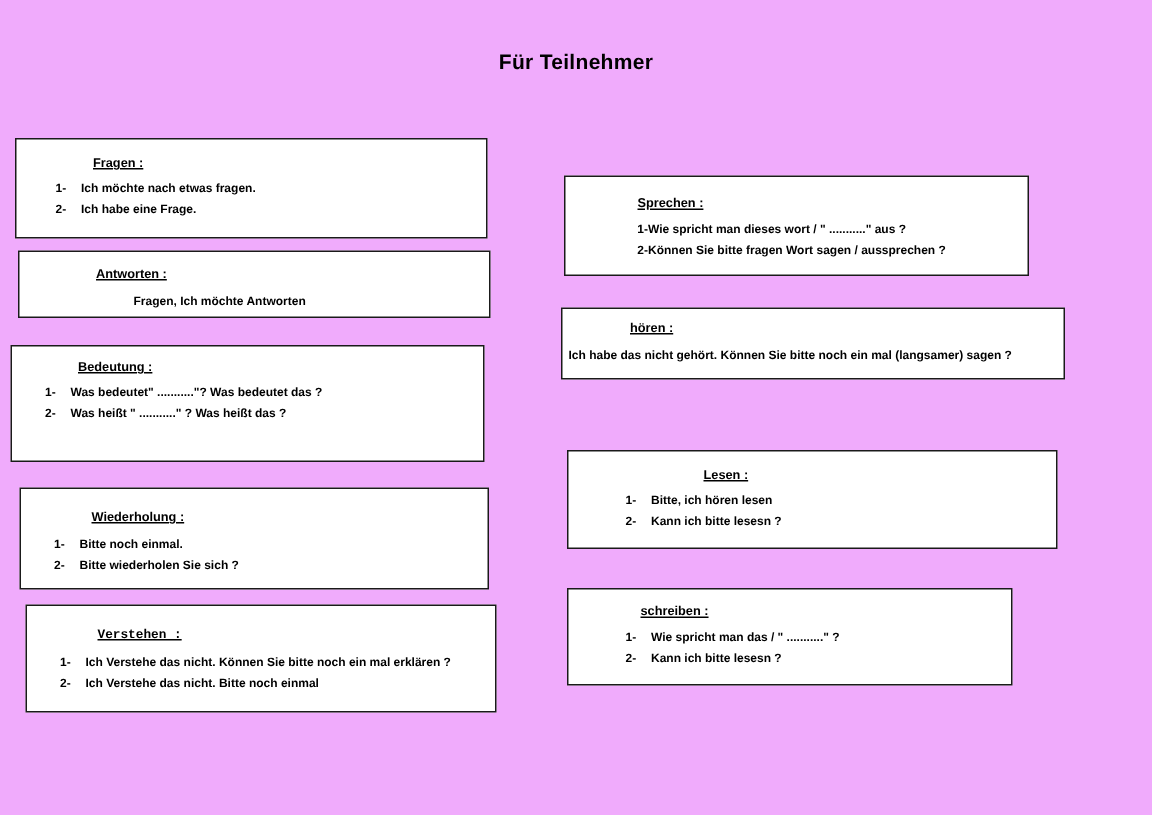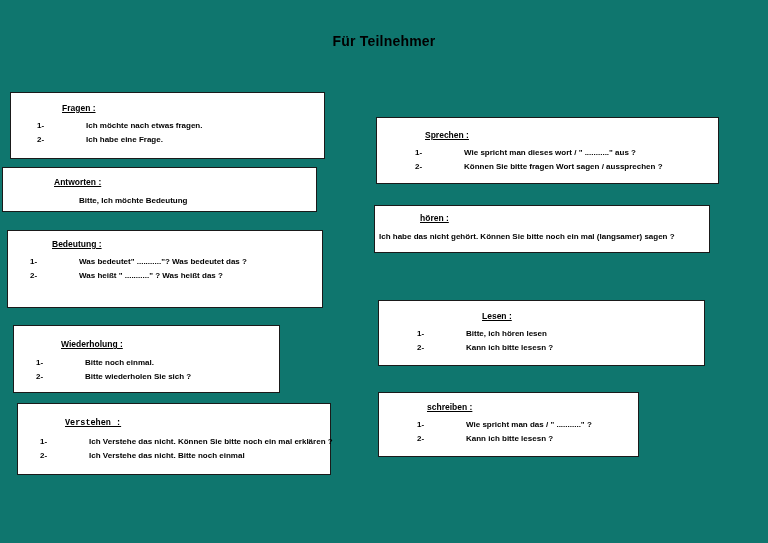--- a/index.html
+++ b/index.html
@@ -8,21 +8,21 @@
     background: #ffffff;
   }
   body {
     font-family: "Liberation Sans", sans-serif;
     color: #000000;
   }
   #page {
     position: relative;
     width: 768px;
     height: 543px;
-    background: #0f766e;
+    background: #f0abfc;
     overflow: hidden;
   }
   .doc-title {
     position: absolute;
     left: 0;
     top: 33px;
     width: 768px;
     text-align: center;
     font-size: 14px;
     font-weight: bold;
@@ -58,21 +58,20 @@
   }
   .item-marker {
     width: 17px;
     flex: 0 0 17px;
     font-size: 8px;
     font-weight: bold;
   }
   .item-text {
     font-size: 8px;
     font-weight: bold;
-    margin-left: 32px;
   }
   .plain-line {
     position: absolute;
     font-size: 8px;
     font-weight: bold;
     white-space: nowrap;
     line-height: 14px;
   }
 </style>
 </head>
@@ -89,40 +88,40 @@
         <span class="item-marker">1-</span>
         <span class="item-text">Ich möchte nach etwas fragen.</span>
       </li>
       <li class="item-row">
         <span class="item-marker">2-</span>
         <span class="item-text">Ich habe eine Frage.</span>
       </li>
     </ul>
   </div>
 
-  <div class="card" style="left:2px; top:167px; width:315px; height:45px;">
+  <div class="card" style="left:12px; top:167px; width:315px; height:45px;">
     <div class="card-heading" style="left:11px; top:9px;">Antworten :</div>
-    <div class="plain-line" style="left:76px; top:26px;">Bitte, Ich möchte Bedeutung</div>
+    <div class="plain-line" style="left:76px; top:26px;">Fragen, Ich möchte Antworten</div>
   </div>
 
   <div class="card" style="left:7px; top:230px; width:316px; height:78px;">
     <div class="card-heading" style="left:4px; top:8px;">Bedeutung  :</div>
     <ul class="item-list" style="left:22px; top:24px;">
       <li class="item-row">
         <span class="item-marker">1-</span>
         <span class="item-text">Was bedeutet" ..........."? Was bedeutet das ?</span>
       </li>
       <li class="item-row">
         <span class="item-marker">2-</span>
         <span class="item-text">Was heißt " ..........." ? Was heißt das ?</span>
       </li>
     </ul>
   </div>
 
-  <div class="card" style="left:13px; top:325px; width:267px; height:68px;">
+  <div class="card" style="left:13px; top:325px; width:313px; height:68px;">
     <div class="card-heading" style="left:7px; top:13px;">Wiederholung   :</div>
     <ul class="item-list" style="left:22px; top:30px;">
       <li class="item-row">
         <span class="item-marker">1-</span>
         <span class="item-text">Bitte noch einmal.</span>
       </li>
       <li class="item-row">
         <span class="item-marker">2-</span>
         <span class="item-text">Bitte wiederholen Sie sich ?</span>
       </li>
@@ -136,54 +135,54 @@
         <span class="item-marker">1-</span>
         <span class="item-text">Ich Verstehe das nicht. Können Sie bitte noch ein mal erklären ?</span>
       </li>
       <li class="item-row">
         <span class="item-marker">2-</span>
         <span class="item-text">Ich Verstehe das nicht. Bitte noch einmal</span>
       </li>
     </ul>
   </div>
 
-  <div class="card" style="left:376px; top:117px; width:343px; height:67px;">
+  <div class="card" style="left:376px; top:117px; width:310px; height:67px;text-align:right;">
     <div class="card-heading" style="left:8px; top:12px;">Sprechen  :</div>
     <ul class="item-list" style="left:38px; top:28px;">
       <li class="item-row">
         <span class="item-marker">1-</span>
         <span class="item-text">Wie spricht man dieses wort / " ..........." aus ?</span>
       </li>
       <li class="item-row">
         <span class="item-marker">2-</span>
         <span class="item-text">Können Sie bitte fragen Wort sagen / aussprechen ?</span>
       </li>
     </ul>
   </div>
 
   <div class="card" style="left:374px; top:205px; width:336px; height:48px;">
     <div class="card-heading" style="left:5px; top:7px;text-align:center;">hören :</div>
     <div class="plain-line" style="left:4px; top:24px;">Ich habe das nicht gehört. Können Sie bitte noch ein mal (langsamer) sagen ?</div>
   </div>
 
   <div class="card" style="left:378px; top:300px; width:327px; height:66px;">
-    <div class="card-heading" style="left:21px; top:10px;padding-left:42px;">Lesen  :</div>
+    <div class="card-heading" style="left:8px; top:10px;padding-left:42px;">Lesen  :</div>
     <ul class="item-list" style="left:38px; top:26px;">
       <li class="item-row">
         <span class="item-marker">1-</span>
         <span class="item-text">Bitte, ich hören lesen</span>
       </li>
       <li class="item-row">
         <span class="item-marker">2-</span>
         <span class="item-text">Kann ich bitte lesesn ?</span>
       </li>
     </ul>
   </div>
 
-  <div class="card" style="left:378px; top:392px; width:261px; height:65px;">
+  <div class="card" style="left:378px; top:392px; width:297px; height:65px;">
     <div class="card-heading" style="left:8px; top:9px;">schreiben  :</div>
     <ul class="item-list" style="left:38px; top:25px;">
       <li class="item-row">
         <span class="item-marker">1-</span>
         <span class="item-text">Wie spricht man das / " ..........."  ?</span>
       </li>
       <li class="item-row">
         <span class="item-marker">2-</span>
         <span class="item-text">Kann ich bitte lesesn ?</span>
       </li>

